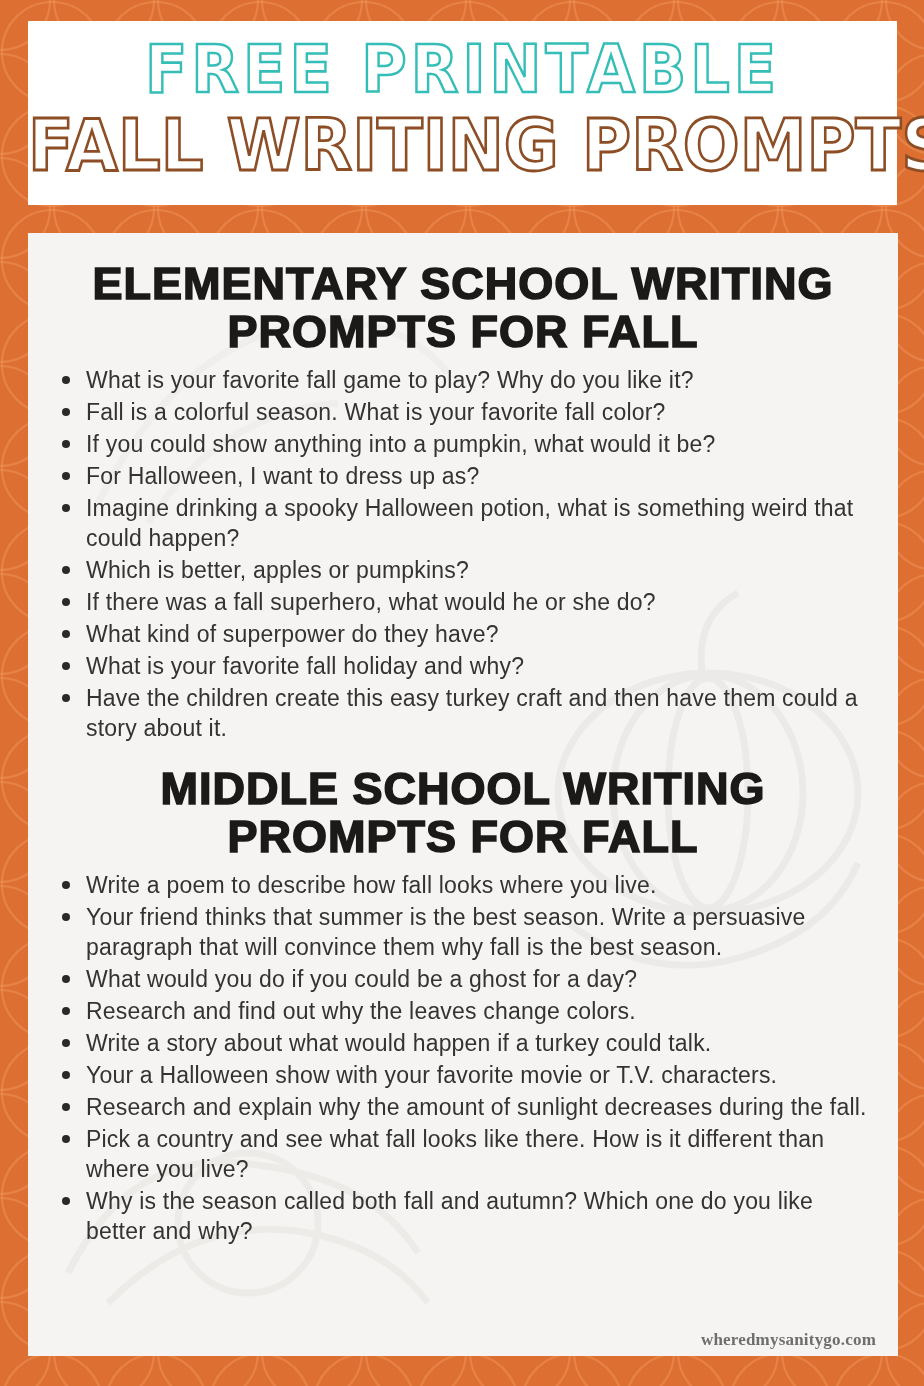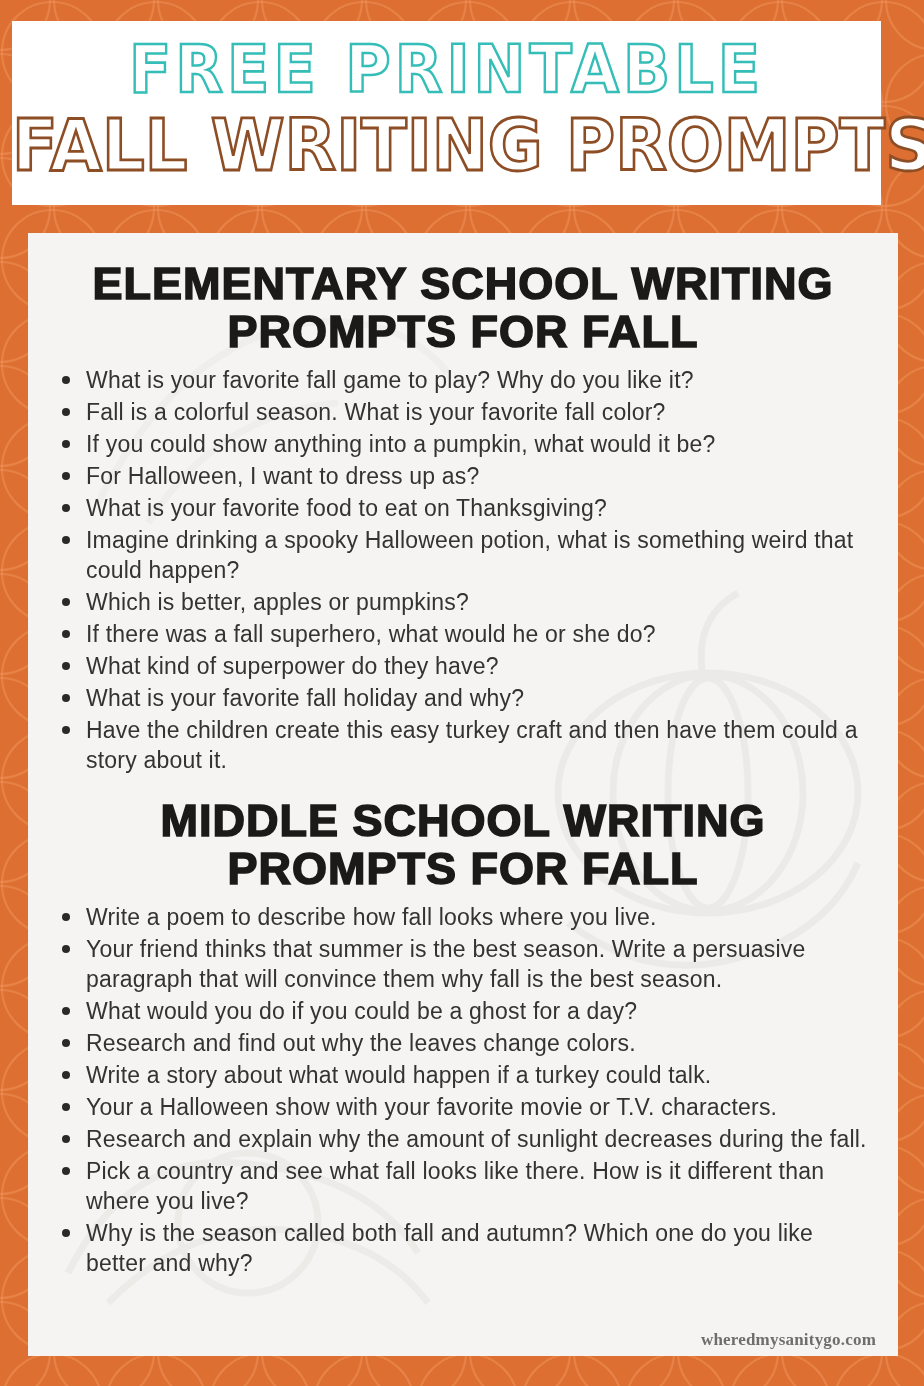--- a/index.html
+++ b/index.html
@@ -17,21 +17,21 @@
   .bg-pattern {
     position: absolute;
     left: 0; top: 0;
     width: 924px; height: 1386px;
     display: block;
   }
 
   
   .header-box {
     position: absolute;
-    left: 12px; top: 21px;
+    left: 28px; top: 21px;
     width: 869px; height: 184px;
     background: #ffffff;
     text-align: center;
   }
   .title-free {
     margin-top: 14px;
     font-family: "DejaVu Sans", sans-serif;
     font-weight: 700;
     font-size: 62px;
     line-height: 70px;
@@ -178,24 +178,20 @@
         <li class="prompt">
           <span class="dot"></span>
           <span class="ptext">If you could show anything into a pumpkin, what would it be?</span>
         </li>
         <li class="prompt">
           <span class="dot"></span>
           <span class="ptext">For Halloween, I want to dress up as?</span>
         </li>
         <li class="prompt">
           <span class="dot"></span>
-          <span class="ptext">What is your favorite food to eat on Thanksgiving?</span>
-        </li>
-        <li class="prompt">
-          <span class="dot"></span>
           <span class="ptext">Imagine drinking a spooky Halloween potion, what is something weird that could happen?</span>
         </li>
         <li class="prompt">
           <span class="dot"></span>
           <span class="ptext">Which is better, apples or pumpkins?</span>
         </li>
         <li class="prompt">
           <span class="dot"></span>
           <span class="ptext">If there was a fall superhero, what would he or she do?</span>
         </li>

